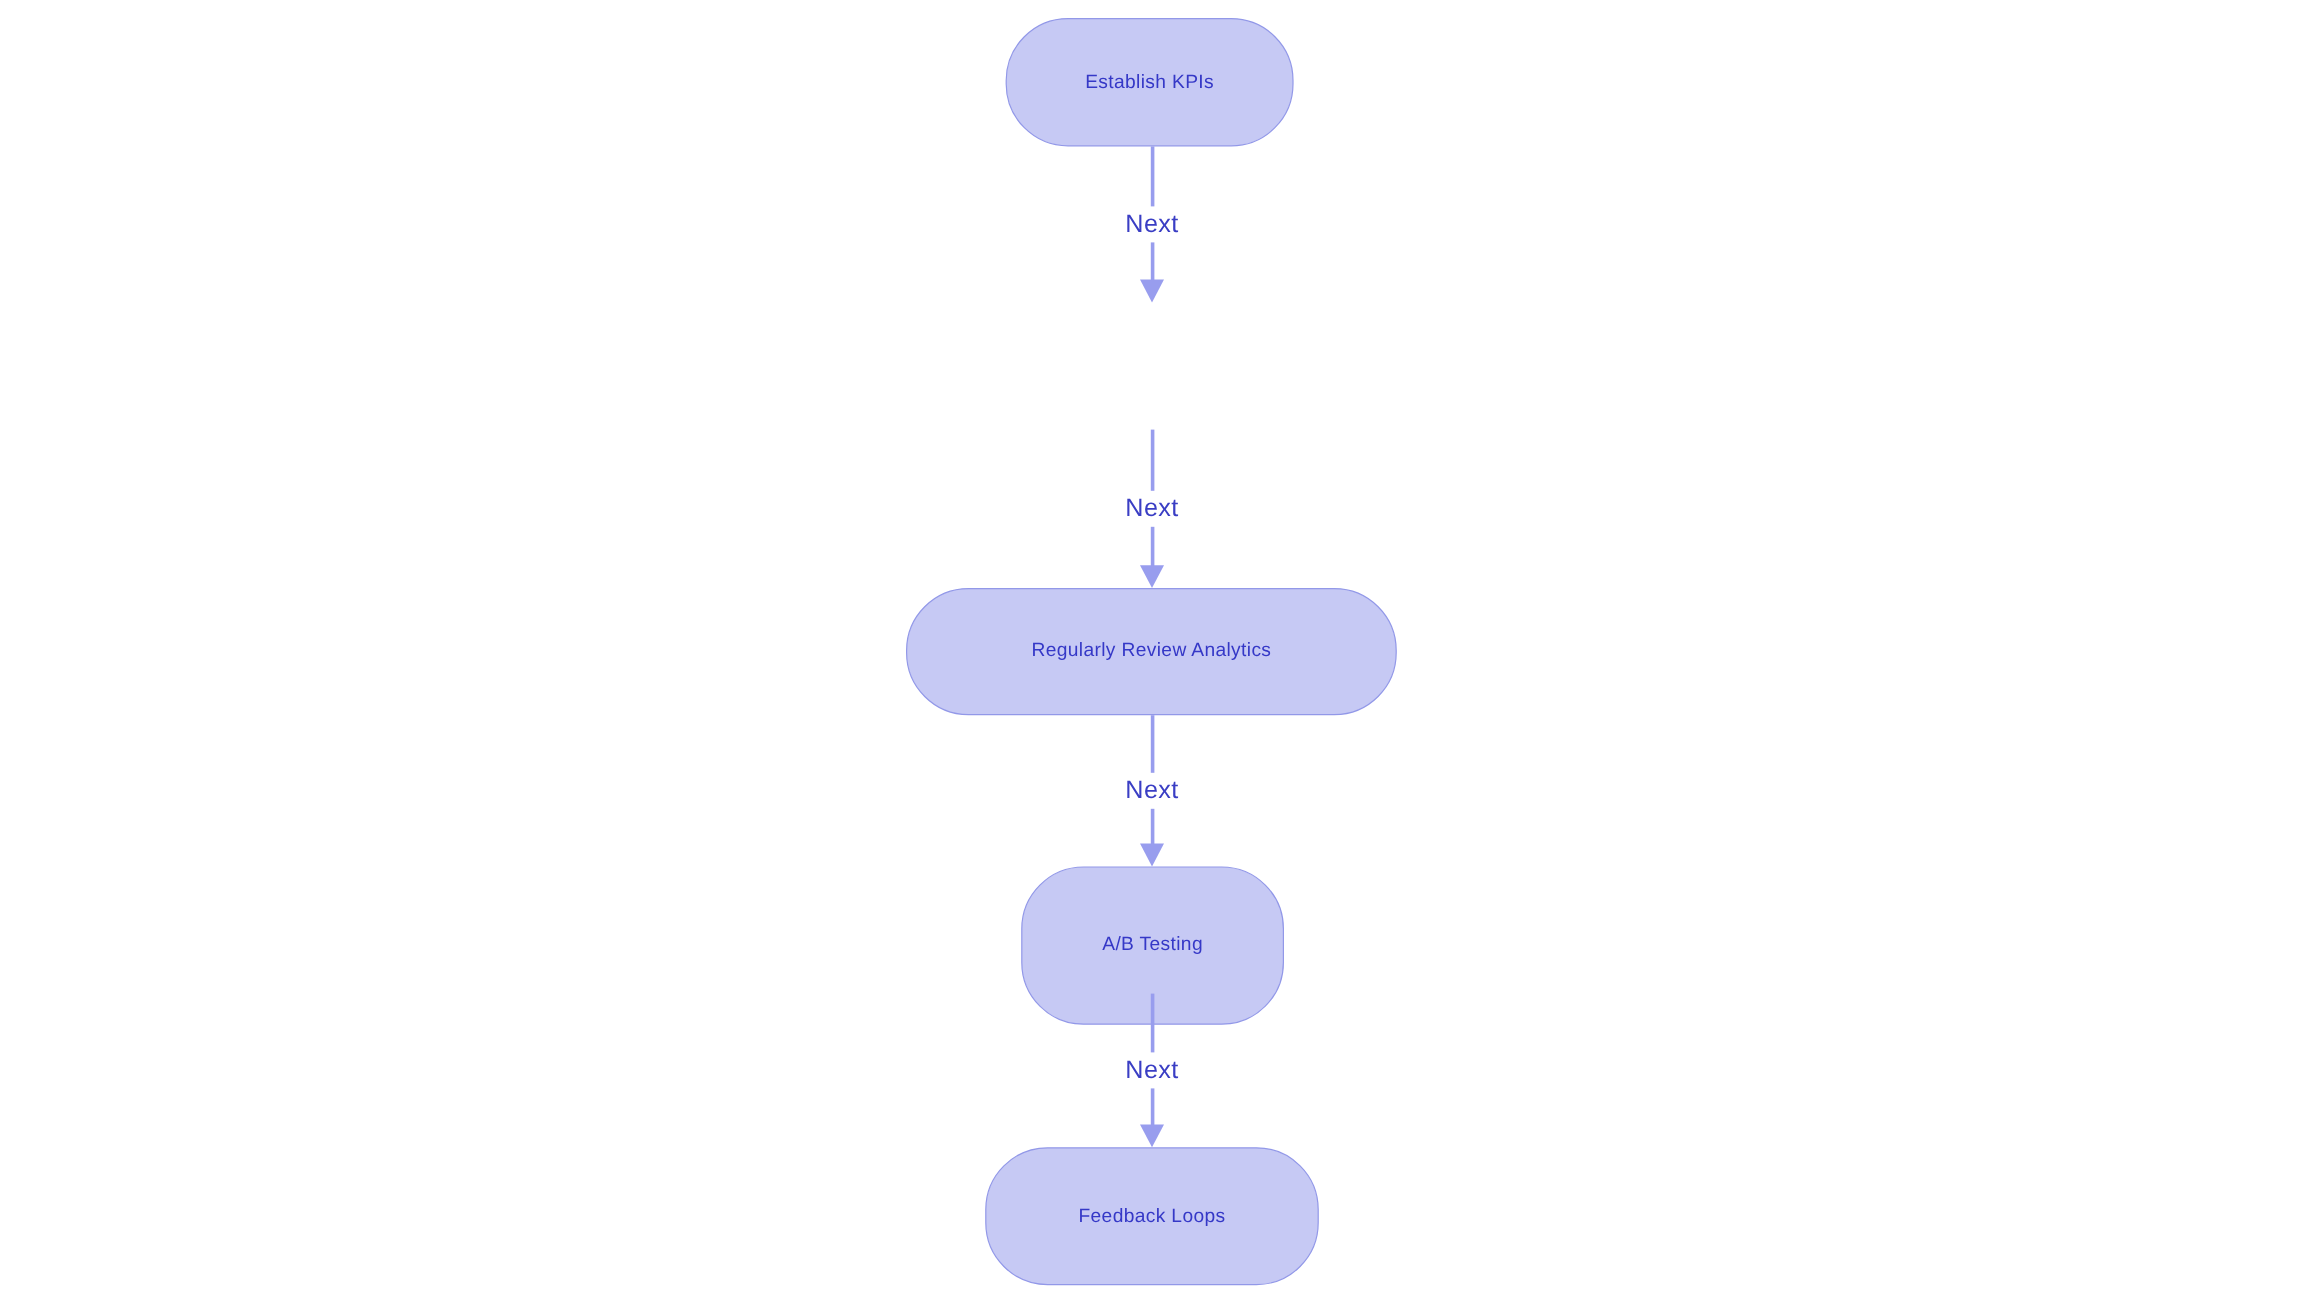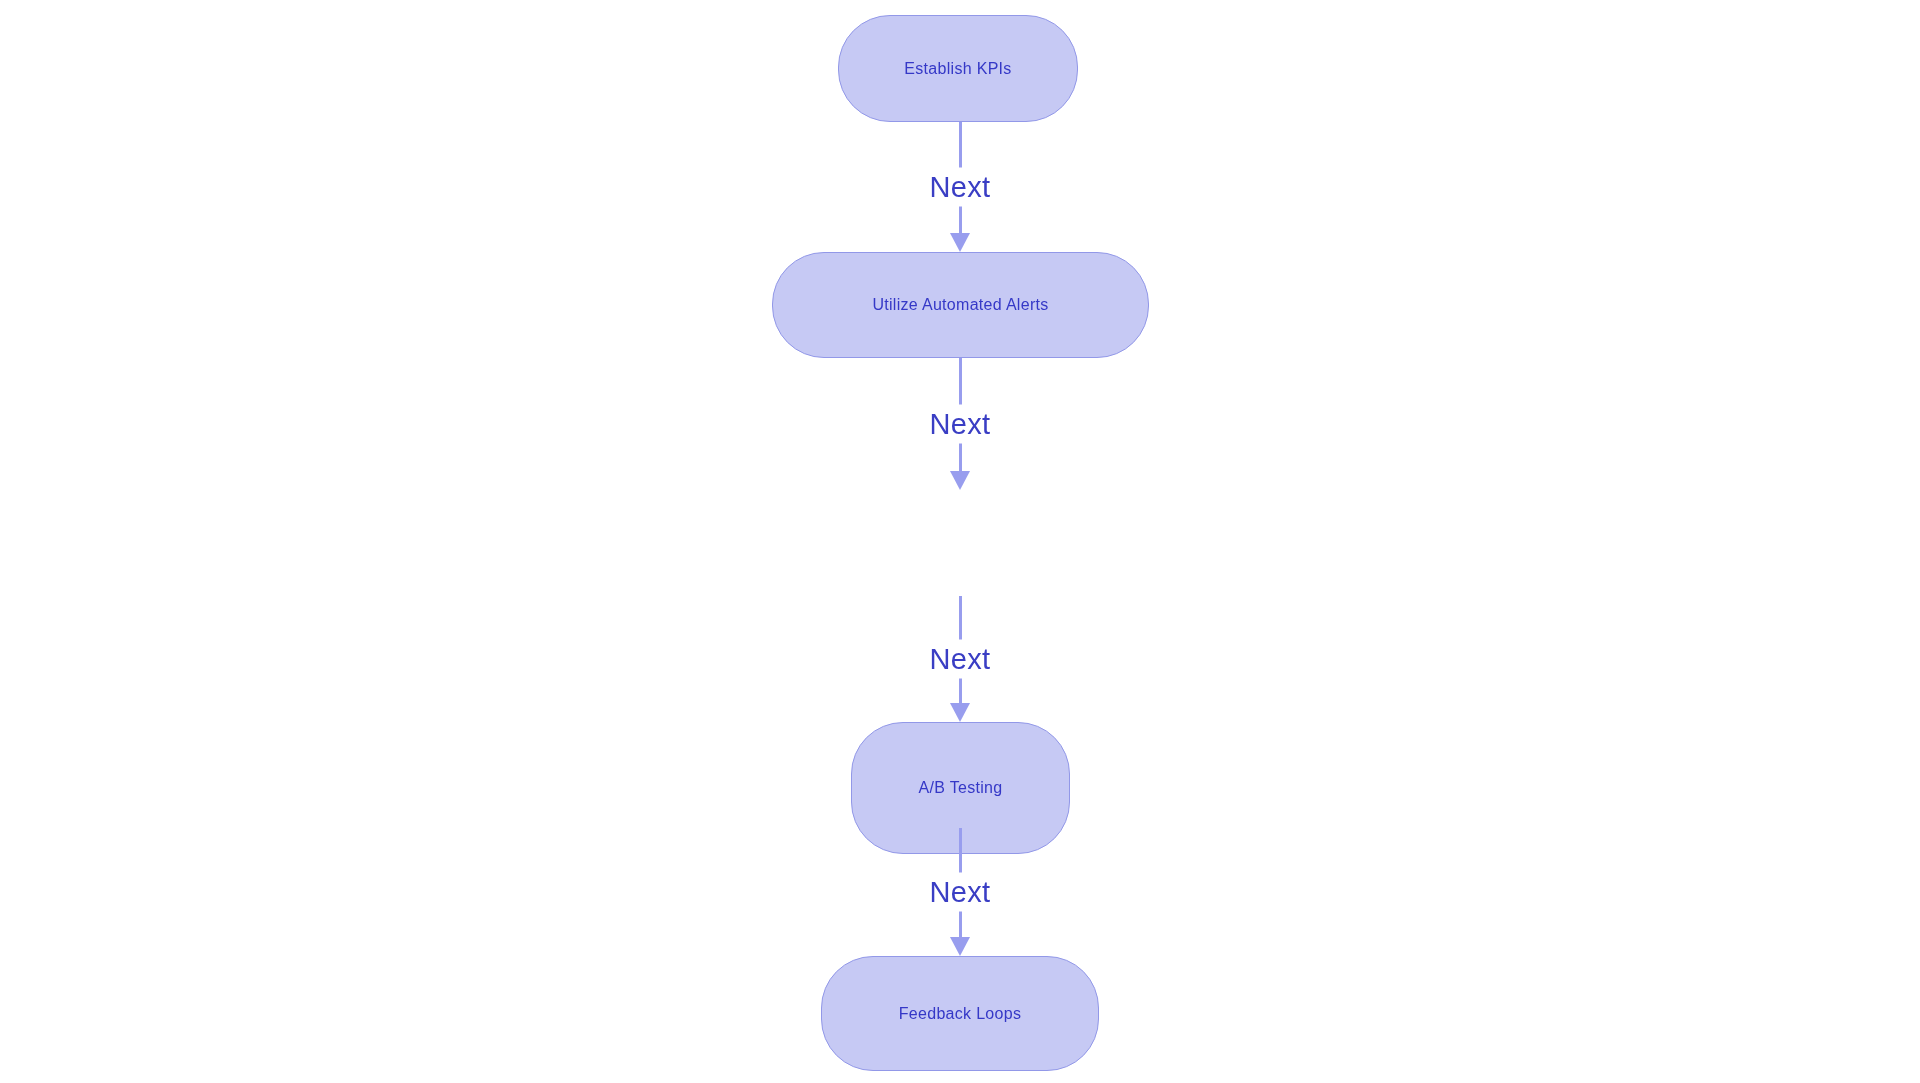--- a/index.html
+++ b/index.html
@@ -65,51 +65,51 @@
     border-right: 10px solid transparent;
     border-top: 19px solid var(--edge-line, #989dee);
   }
   .edge-label {
     position: absolute;
     left: 0;
     top: 50%;
     transform: translate(-50%, -50%);
     background: var(--background, #ffffff);
     color: var(--edge-label, #3a3ec4);
-    font-size: 29px;
+    font-size: 21px;
     letter-spacing: 0.3px;
     padding: 3px 6px;
     white-space: nowrap;
   }
 </style>
 </head>
 <body>
 
 <div class="canvas">
 
   <div class="node node-1">
     <span class="node-label">Establish KPIs</span>
   </div>
 
   <div class="edge edge-1">
     <div class="edge-line"></div>
     <div class="arrowhead"></div>
     <span class="edge-label">Next</span>
   </div>
 
-  <div class="node node-2">
-    <span class="node-label">Utilize Automated Alerts</span>
-  </div>
 
   <div class="edge edge-2">
     <div class="edge-line"></div>
     <div class="arrowhead"></div>
     <span class="edge-label">Next</span>
   </div>
 
+  <div class="node node-3">
+    <span class="node-label">Regularly Review Analytics</span>
+  </div>
 
   <div class="edge edge-3">
     <div class="edge-line"></div>
     <div class="arrowhead"></div>
     <span class="edge-label">Next</span>
   </div>
 
   <div class="node node-4">
     <span class="node-label">A/B Testing</span>
   </div>

